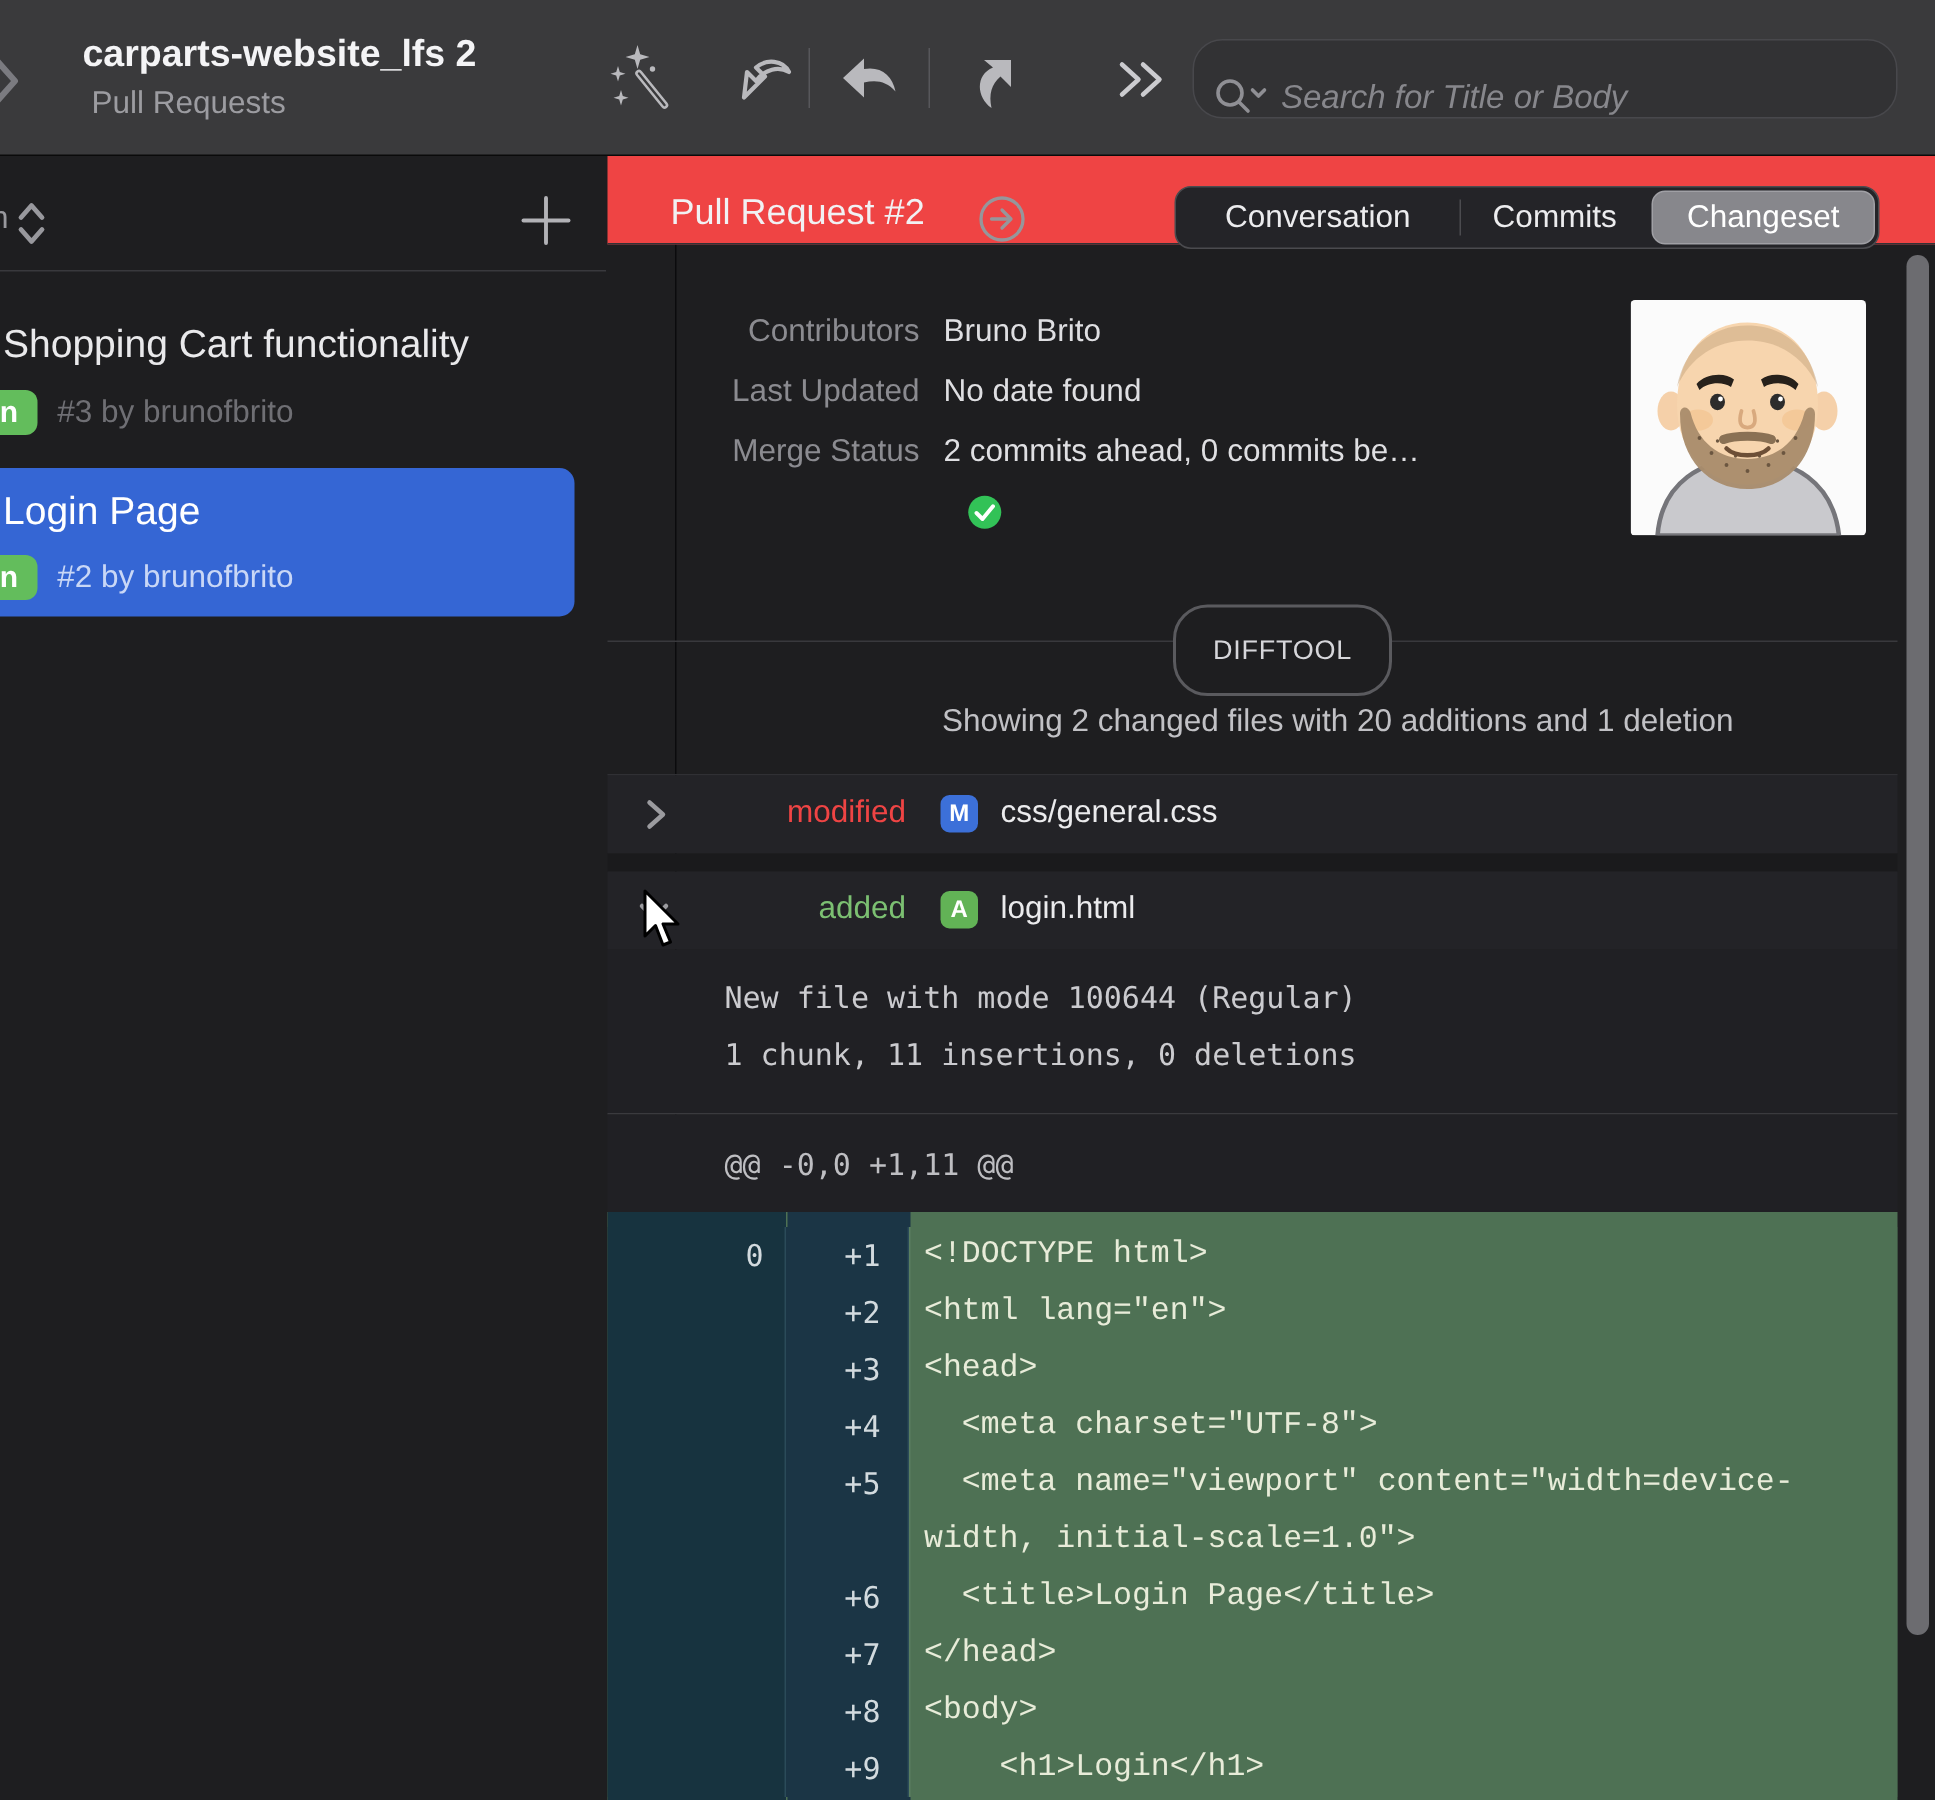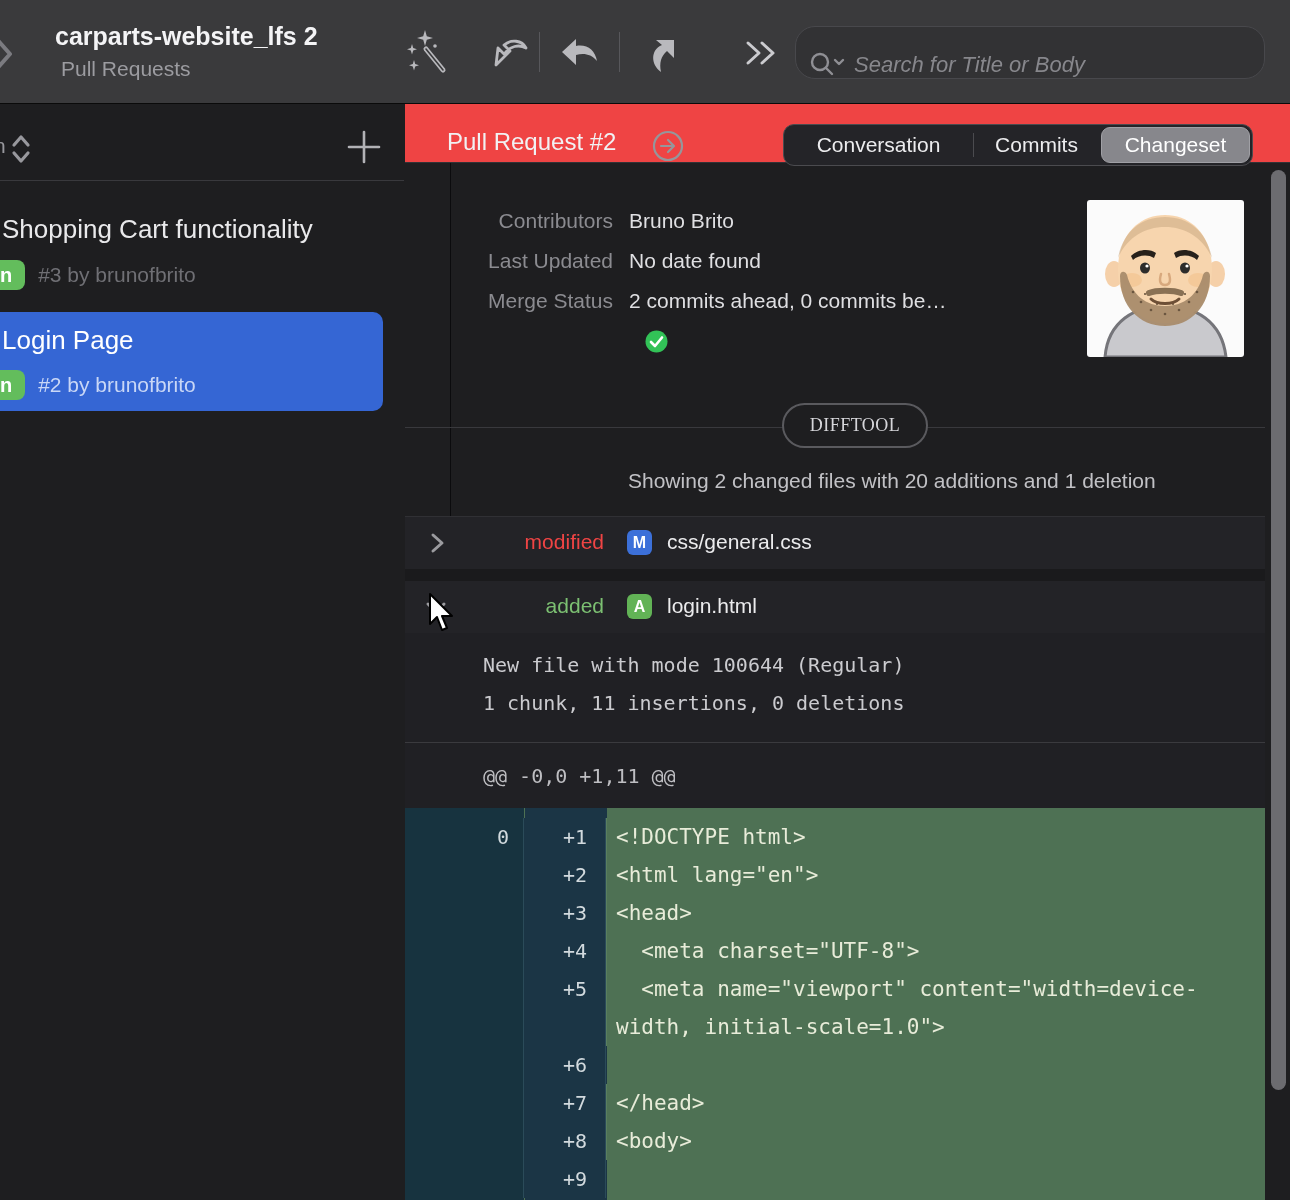--- a/index.html
+++ b/index.html
@@ -51,24 +51,24 @@
   .tab.selected { margin:2px; border:1px solid #a0a0a5; background:#87878c; border-radius:9px; color:#fff;text-align:right; }
 
   
   .d-row { position:absolute; left:405px; width:660px; height:30px; white-space:nowrap; }
   .d-label { display:inline-block; width:224px; text-align:right; padding-right:16px; font-size:21px; color:#8b8b90; }
   .d-value { font-size:21px; color:#dfdfe2; }
   .d-merged-text { position:absolute; left:676px; top:329px; font-size:21px; color:#e6e6e9; }
   .avatar { position:absolute; left:1087px; top:200px; width:157px; height:157px; border-radius:3px; overflow:hidden; }
 
   .dt-line { position:absolute; left:405px; top:427px; width:860px; height:1px; background:#39393d; }
-  .difftool { position:absolute; left:782px; top:403px; width:146px; height:45px;
+  .difftool { position:absolute; left:782px; top:403px; width:146px; height:61px;
     border:2px solid #5a5a5e; border-radius:23px; background:#1e1e20;
     display:flex; align-items:center; justify-content:center;
-    font-size:18px; letter-spacing:.5px; color:#d6d6da;font-family:Liberation Serif, serif; }
+    font-size:18px; letter-spacing:.5px; color:#d6d6da; }
   .summary { position:absolute; left:628px; top:469px; font-size:21px; color:#c1c1c5; }
 
   
   .f-topline { position:absolute; left:405px; top:516px; width:860px; height:1px; background:#303034; }
   .f-row { position:absolute; left:405px; width:860px; height:52px; background:#232327; }
   .f-status { position:absolute; left:59px; top:13px; width:140px; text-align:right; font-size:21px; }
   .f-status.mod { color:#ef4444; } .f-status.add { color:#7cc072; }
   .f-badge { position:absolute; left:222px; top:13px; width:25px; height:25px; border-radius:6px;
     color:#fff; font-size:16px; font-weight:700; text-align:center; line-height:25px; }
   .f-badge.m { background:#3c70d9; } .f-badge.a { background:#62b356; }
@@ -86,21 +86,21 @@
 
   
   .code-block { position:absolute; left:405px; top:808px; width:860px; height:392px;
     overflow:hidden; padding-top:10px; background:#4e7154; }
   .code-row { display:flex; height:38px; align-items:center; }
   .c-old { width:119px; height:38px; background:#17333f; border-right:1px solid #2b4b59;
     text-align:right; padding-right:14px; font-size:20px; color:#d2dade; line-height:38px; }
   .c-new { width:82px; height:38px; background:#1b3545; border-right:1px solid #2b4b59;
     text-align:right; padding-right:18px; font-size:20px; color:#d2dade; line-height:38px; }
   .c-txt { flex:1; height:38px; background:#4e7154; border-left:1px solid #5a7f60;
-    padding-left:9px; font-size:21px; color:#e8ecd9; line-height:38px; white-space:pre; }
+    padding-left:9px; font-size:21px; color:#e8ecd9; line-height:38px; white-space:pre;font-family:Liberation Mono, monospace; }
   .code-block .colfill { position:absolute; left:0; top:0; width:119px; height:392px; background:#17333f; z-index:0; }
   .code-block .colfill2 { position:absolute; left:120px; top:0; width:82px; height:392px; background:#1b3545; z-index:0; }
   .code-rows { position:relative; z-index:1; }
 
   .scroll-thumb { position:absolute; left:1271px; top:170px; width:15px; height:920px;
     border-radius:8px; background:#6c6c70; }
   .cursor { position:absolute; left:427px; top:592px; z-index:50; }
 </style>
 </head>
 <body>
@@ -310,32 +310,34 @@
           <span class="c-txt">  &lt;meta name="viewport" content="width=device-</span>
         </div>
       <div class="code-row">
           <span class="c-old"></span>
           <span class="c-new"></span>
           <span class="c-txt">width, initial-scale=1.0"&gt;</span>
         </div>
       <div class="code-row">
           <span class="c-old"></span>
           <span class="c-new">+6</span>
+          <span class="c-txt">  &lt;title&gt;Login Page&lt;/title&gt;</span>
         </div>
       <div class="code-row">
           <span class="c-old"></span>
           <span class="c-new">+7</span>
           <span class="c-txt">&lt;/head&gt;</span>
         </div>
       <div class="code-row">
           <span class="c-old"></span>
           <span class="c-new">+8</span>
           <span class="c-txt">&lt;body&gt;</span>
         </div>
       <div class="code-row">
           <span class="c-old"></span>
           <span class="c-new">+9</span>
+          <span class="c-txt">    &lt;h1&gt;Login&lt;/h1&gt;</span>
         </div>
     </div>
   </div>
 
   <div class="scroll-thumb"></div>
 </div>
 
 </body></html>

